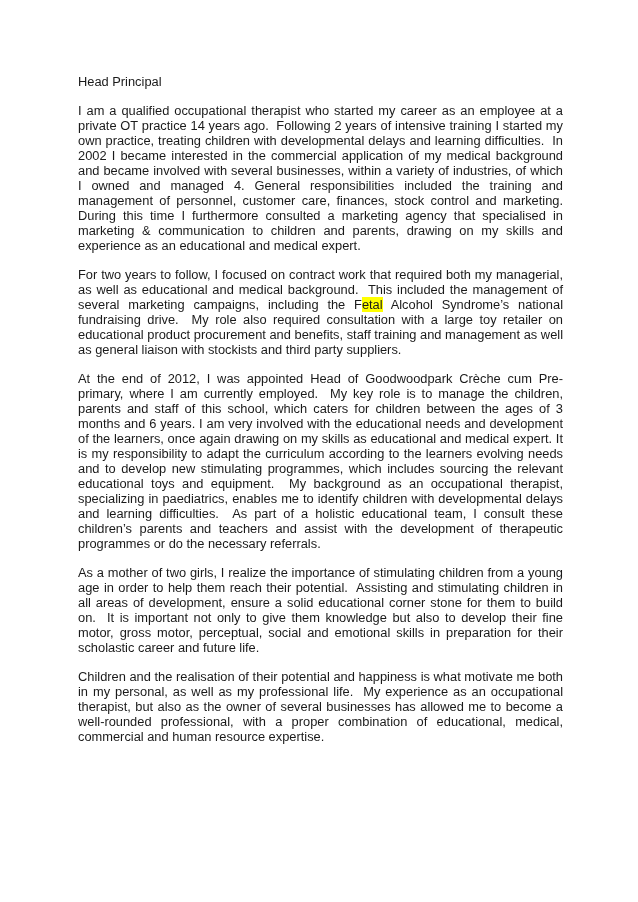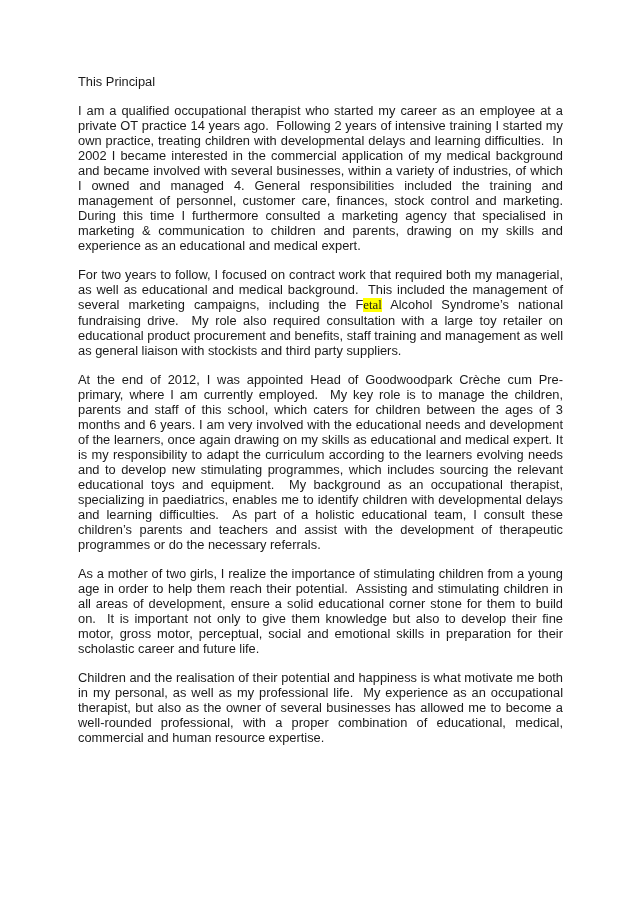--- a/index.html
+++ b/index.html
@@ -34,28 +34,27 @@
     text-decoration: underline;
     text-underline-offset: 2px;
   }
   .body-para {
     text-align: justify;
     text-justify: inter-word;
     white-space: pre-wrap;
   }
   .hl {
     background: var(--hl, #ffff00);
-    font-family: Liberation Serif, serif;
   }
 </style>
 </head>
 <body style="--paper: #ffffff; --ink: #1a1a1a; --hl: #ffff00;">
 
 <div class="doc">
-  <p class="salutation">This Principal</p>
+  <p class="salutation">Head Principal</p>
   <div id="paragraphs">
       <p class="body-para"><span>I am a qualified occupational therapist who started my career as an employee at a private OT practice 14 years ago.  Following 2 years of intensive training I started my own practice, treating children with developmental delays and learning difficulties.  In 2002 I became interested in the commercial application of my medical background and became involved with several businesses, within a variety of industries, of which I owned and managed 4. General responsibilities included the training and management of personnel, customer care, finances, stock control and marketing.  During this time I furthermore consulted a marketing agency that specialised in marketing &amp; communication to children and parents, drawing on my skills and experience as an educational and medical expert.</span></p>
       <p class="body-para"><span>For two years to follow, I focused on contract work that required both my managerial, as well as educational and medical background.  This included the management of several marketing campaigns, including the F</span><span class="hl">etal</span><span> Alcohol Syndrome’s national fundraising drive.  My role also required consultation with a large toy retailer on educational product procurement and benefits, staff training and management as well as general liaison with stockists and third party suppliers.</span></p>
       <p class="body-para"><span>At the end of 2012, I was appointed Head of Goodwoodpark Crèche cum Pre-primary, where I am currently employed.  My key role is to manage the children, parents and staff of this school, which caters for children between the ages of 3 months and 6 years. I am very involved with the educational needs and development of the learners, once again drawing on my skills as educational and medical expert. It is my responsibility to adapt the curriculum according to the learners evolving needs and to develop new stimulating programmes, which includes sourcing the relevant educational toys and equipment.  My background as an occupational therapist, specializing in paediatrics, enables me to identify children with developmental delays and learning difficulties.  As part of a holistic educational team, I consult these children’s parents and teachers and assist with the development of therapeutic programmes or do the necessary referrals.</span></p>
       <p class="body-para"><span>As a mother of two girls, I realize the importance of stimulating children from a young age in order to help them reach their potential.  Assisting and stimulating children in all areas of development, ensure a solid educational corner stone for them to build on.  It is important not only to give them knowledge but also to develop their fine motor, gross motor, perceptual, social and emotional skills in preparation for their scholastic career and future life.</span></p>
       <p class="body-para"><span>Children and the realisation of their potential and happiness is what motivate me both in my personal, as well as my professional life.  My experience as an occupational therapist, but also as the owner of several businesses has allowed me to become a well-rounded professional, with a proper combination of educational, medical, commercial and human resource expertise.</span></p>
     </div>
 </div>
 
 </body></html>

